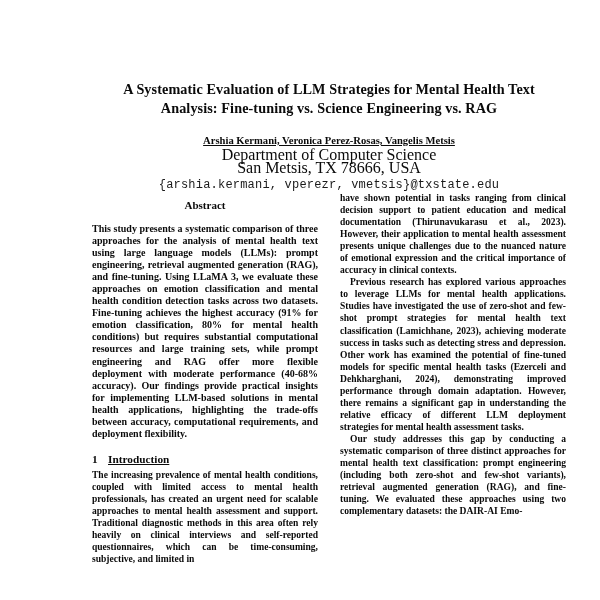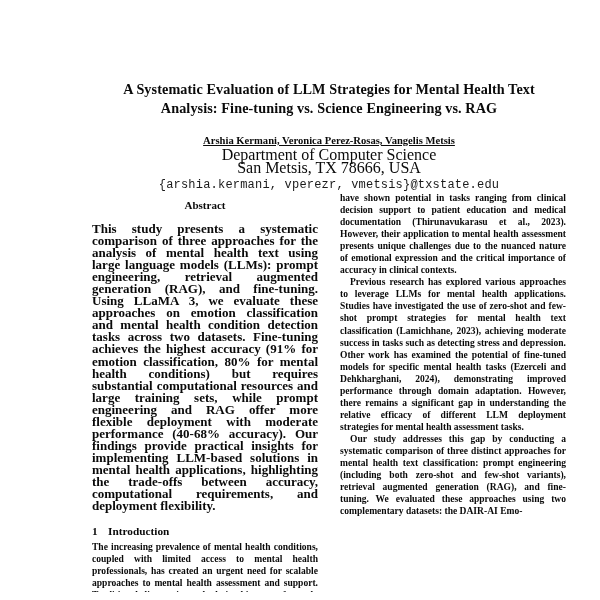--- a/index.html
+++ b/index.html
@@ -89,39 +89,40 @@
     font-weight: bold;
     margin: 6px 0 0 0;
     line-height: 14px;
   }
 
   .section-head {
     font-size: 11.3px;
     font-weight: bold;
     margin: 12px 0 3px 0;
     line-height: 14px;
+    text-decoration: underline;
   }
   .section-head .secnum {
     display: inline-block;
     width: 16px;
   }
 
   p.body {
     margin: 0;
     font-size: 9.55px;
     line-height: 12.05px;
     text-align: justify;
     text-justify: inter-word;
     hyphens: manual;
     font-weight: bold;
   }
   p.body + p.body { text-indent: 10px; }
   p.abstract-body {
     margin-top: 11px;
-    font-size: 13px;
+    font-size: 10px;
     line-height: 12.05px;
     text-align: justify;
   }
   p.cont { text-indent: 0; }
   p.indent { text-indent: 10px; }
 </style>
 </head>
 <body>
 
 <div id="page">

